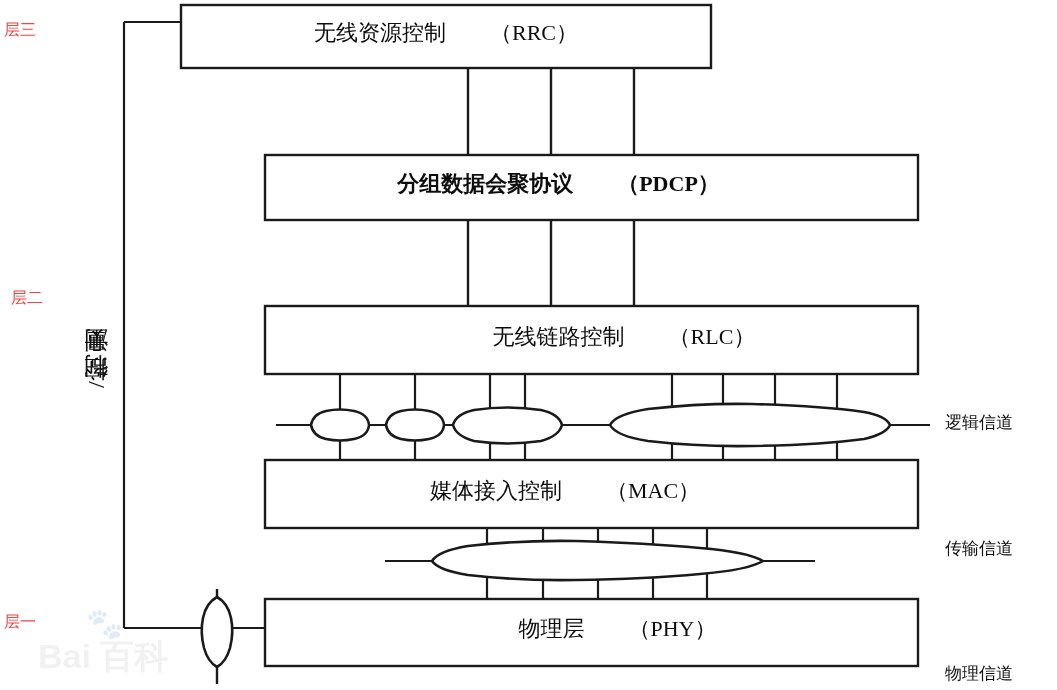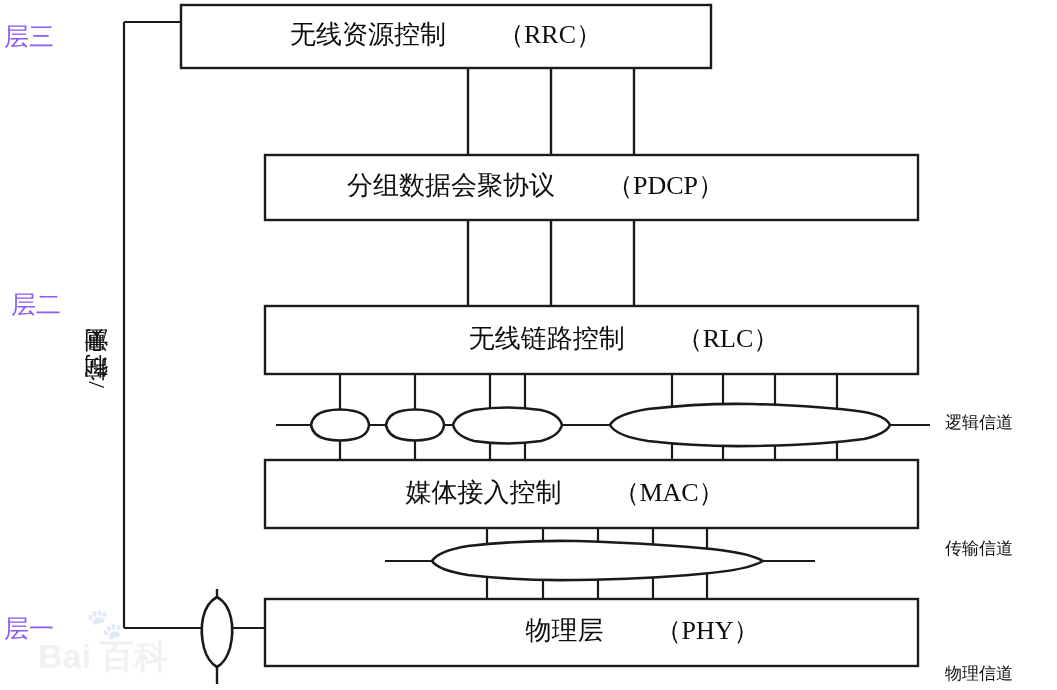--- a/index.html
+++ b/index.html
@@ -18,22 +18,22 @@
   svg.diagram {
     position: absolute;
     left: 0;
     top: 0;
     width: 1057px;
     height: 690px;
   }
   .layer-label {
     position: absolute;
     font-family: "Liberation Serif", "DejaVu Serif", serif;
-    font-size: 25px;
-    color: #8b5cf6;
+    font-size: 16px;
+    color: #ef4444;
     white-space: nowrap;
     letter-spacing: 0px;
   }
   .side-label {
     position: absolute;
     font-family: "Liberation Serif", "DejaVu Serif", serif;
     font-size: 17px;
     color: #111111;
     white-space: nowrap;
   }
@@ -44,21 +44,21 @@
     color: #111111;
     white-space: nowrap;
     writing-mode: vertical-rl;
     transform: rotate(180deg);
     transform-origin: center center;
     letter-spacing: 2px;
   }
   .box-text {
     position: absolute;
     font-family: "Liberation Serif", "DejaVu Serif", serif;
-    font-size: 26px;
+    font-size: 22px;
     color: #0d0d0d;
     white-space: pre;
     text-align: center;
     line-height: 1;
   }
   .watermark {
     position: absolute;
     font-family: "Liberation Sans", sans-serif;
     font-size: 34px;
     font-weight: bold;
@@ -168,27 +168,27 @@
 
     <g fill="#ffffff" stroke="#1a1a1a" stroke-width="2.6">
       <path d="M 217 597 Q 228 603 231 618 Q 234 632 230 648 Q 226 662 217 667
                Q 208 662 204 648 Q 200 632 203 618 Q 206 603 217 597 Z"></path>
     </g>
 
   </svg>
 
   <div class="box-text" style="left:181px; top:22px; width:530px;">无线资源控制　　（RRC）</div>
 
-  <div class="box-text" style="left:257px; top:173px; width:557px;">分组数据会聚协议　　（PDCP）</div>
+  <div class="box-text" style="left:280px; top:173px; width:557px;font-weight:bold;">分组数据会聚协议　　（PDCP）</div>
 
   <div class="box-text" style="left:265px; top:326px; width:718px;">无线链路控制　　（RLC）</div>
 
   <div class="box-text" style="left:265px; top:480px; width:600px;">媒体接入控制　　（MAC）</div>
 
-  <div class="box-text" style="left:283px; top:618px; width:719px;">物理层　　（PHY）</div>
+  <div class="box-text" style="left:258px; top:618px; width:719px;">物理层　　（PHY）</div>
 
   <div class="layer-label" style="left:4px; top:20px;">层三</div>
 
   <div class="layer-label" style="left:4px; top:288px;margin-left:7px;">层二</div>
 
   <div class="layer-label" style="left:4px; top:612px;">层一</div>
 
   <div class="vert-label" style="left:80px; top:240px; height:160px;">控制 / 测量</div>
 
   <div class="side-label" style="left:945px; top:411px;">逻辑信道</div>

